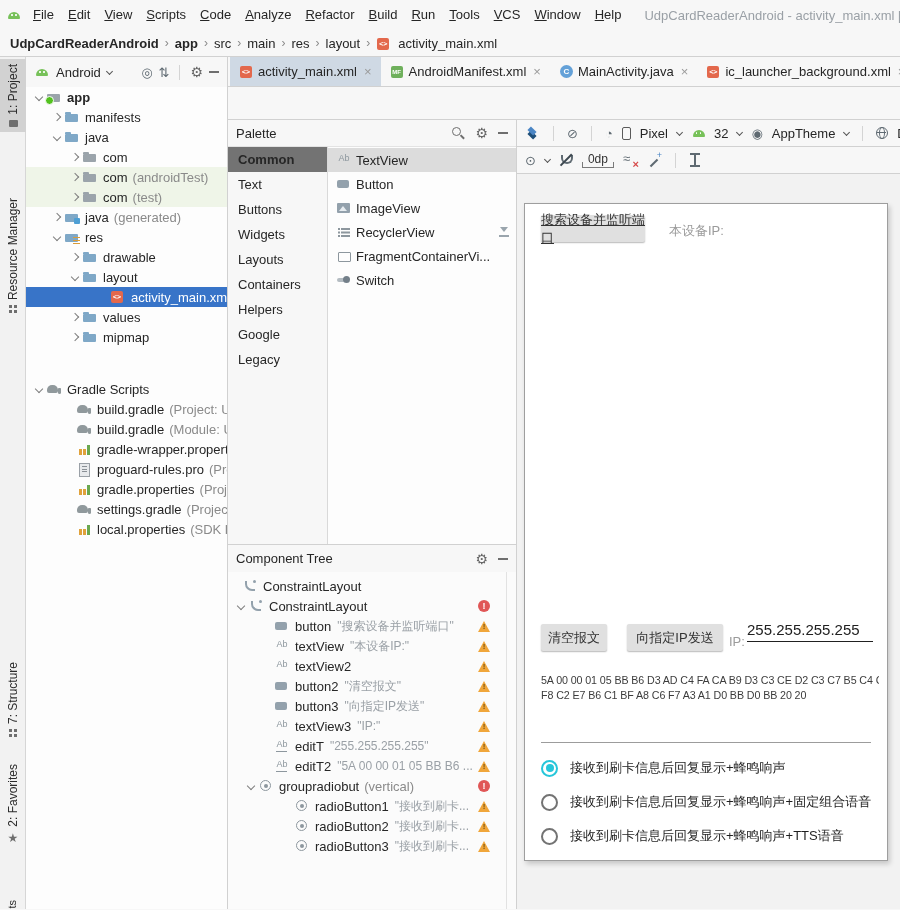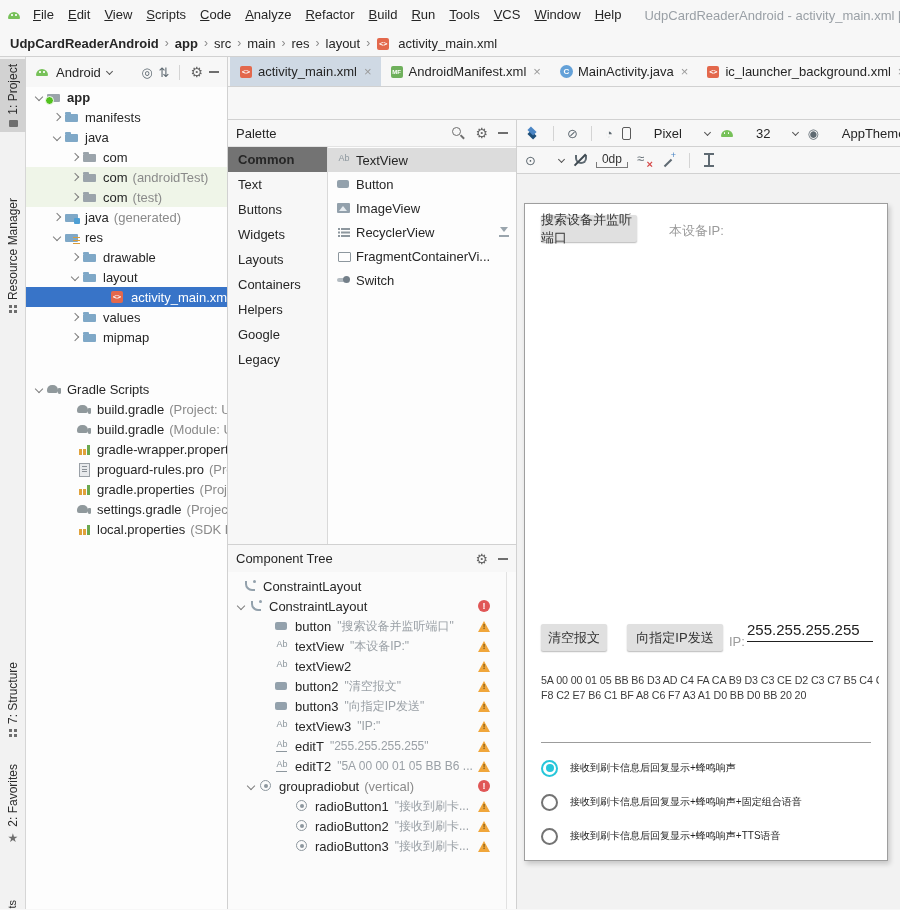--- a/index.html
+++ b/index.html
@@ -158,35 +158,35 @@
   .pal-items { flex:1; background:#fdfdfd; padding-top:1px; }
   .pal-item { height:24px; display:flex; align-items:center; padding-left:8px; white-space:nowrap; }
   .pal-item.selected { background:#dcdcdc; }
   .ctree { flex:1; position:relative; border-top:1px solid #d1d1d1; background:#fbfbfb; }
   .ctree-rows { padding-top:4px; }
   .ct-scroll-line { position:absolute; top:27px; bottom:0; right:9px; width:1px; background:#e2e2e2; }
 
   
   .design { flex:1; display:flex; flex-direction:column; border-left:1px solid #d1d1d1; }
   .d-toolbar { height:27px; display:flex; align-items:center; gap:9px; padding:0 8px; background:#f7f7f7; border-top:1px solid #d1d1d1; }
-  .dd { display:flex; align-items:center; gap:23px; white-space:nowrap; }
+  .dd { display:flex; align-items:center; gap:9px; white-space:nowrap; }
   .d-surface { flex:1; position:relative; background:#f2f2f2; border-top:1px solid #d1d1d1; }
   .wrench-wrap { position:absolute; top:11px; right:16px; }
 
   .device { position:absolute; left:7px; top:29px; width:364px; height:658px; background:#fff; border:1px solid #9e9e9e; box-shadow:2px 3px 5px rgba(0,0,0,0.18); }
   .apk-btn { position:absolute; background:#e0e0e0; border-radius:2px; box-shadow:0 1px 1.5px rgba(0,0,0,0.28); display:flex; align-items:center; justify-content:center; font-size:13px; color:#333; }
   .apk-label { position:absolute; color:#9b9b9b; font-size:13px; }
   .ip-value { position:absolute; left:222px; top:417px; width:126px; font-size:15px; color:#212121; border-bottom:1px solid #212121; padding-bottom:3px; white-space:nowrap; }
   .hexline { position:absolute; left:16px; right:8px; font-size:10.7px; letter-spacing:-0.1px; color:#3c3c3c; white-space:nowrap; overflow:hidden; }
   .apk-divider { position:absolute; left:16px; right:16px; top:538px; height:1px; background:#9c9c9c; }
   .radio-row { position:absolute; left:16px; right:10px; height:24px; display:flex; align-items:center; gap:12px; }
   .mradio { width:17px; height:17px; border-radius:50%; border:2px solid #737373; position:relative; flex:0 0 17px; }
   .mradio.sel { border-color:#26c6da; }
   .mradio.sel::after { content:''; position:absolute; left:2.5px; top:2.5px; width:8px; height:8px; border-radius:50%; background:#26c6da; }
-  .radio-label { font-size:10px; color:#1f1f1f; white-space:nowrap; overflow:hidden; }
+  .radio-label { font-size:13px; color:#1f1f1f; white-space:nowrap; overflow:hidden; }
 </style>
 </head>
 <body>
 
 <div class="app">
 
   <div class="menubar">
     <span class="ic ic-android-head"></span>
     <div style="display:flex;">
 
@@ -721,21 +721,21 @@
             <span class="tsep"></span>
             <span class="icon-ibeam"></span>
           </div>
 
           <div class="d-surface">
             <span class="wrench-wrap">
               <span class="icon-wrench"></span>
             </span>
 
             <div class="device">
-              <div class="apk-btn" style="left:16px;top:11px;width:96px;height:27px;">搜索设备并监听端口</div>
+              <div class="apk-btn" style="left:16px;top:11px;width:104px;height:27px;text-decoration:underline;">搜索设备并监听端口</div>
               <span class="apk-label" style="left:144px;top:18px;">本设备IP:</span>
 
               <div class="apk-btn" style="left:16px;top:420px;width:66px;height:27px;">清空报文</div>
               <div class="apk-btn" style="left:102px;top:420px;width:96px;height:27px;">向指定IP发送</div>
               <span class="apk-label" style="left:204px;top:430px;">IP:</span>
               <div class="ip-value">255.255.255.255</div>
 
               <div class="hexline" style="top:470px;">5A 00 00 01 05 BB B6 D3 AD C4 FA CA B9 D3 C3 CE D2 C3 C7 B5 C4 CD</div>
               <div class="hexline" style="top:485px;">F8 C2 E7 B6 C1 BF A8 C6 F7 A3 A1 D0 BB D0 BB 20 20</div>
 

